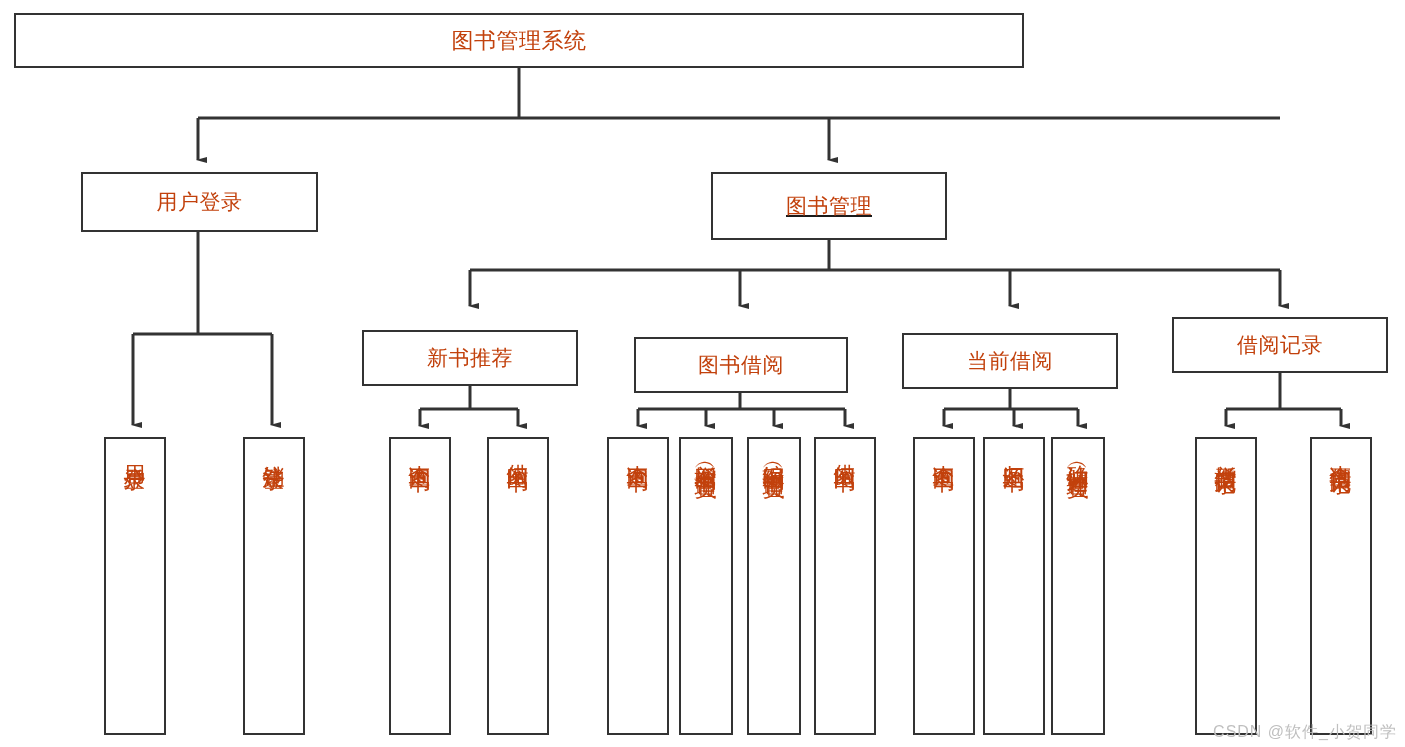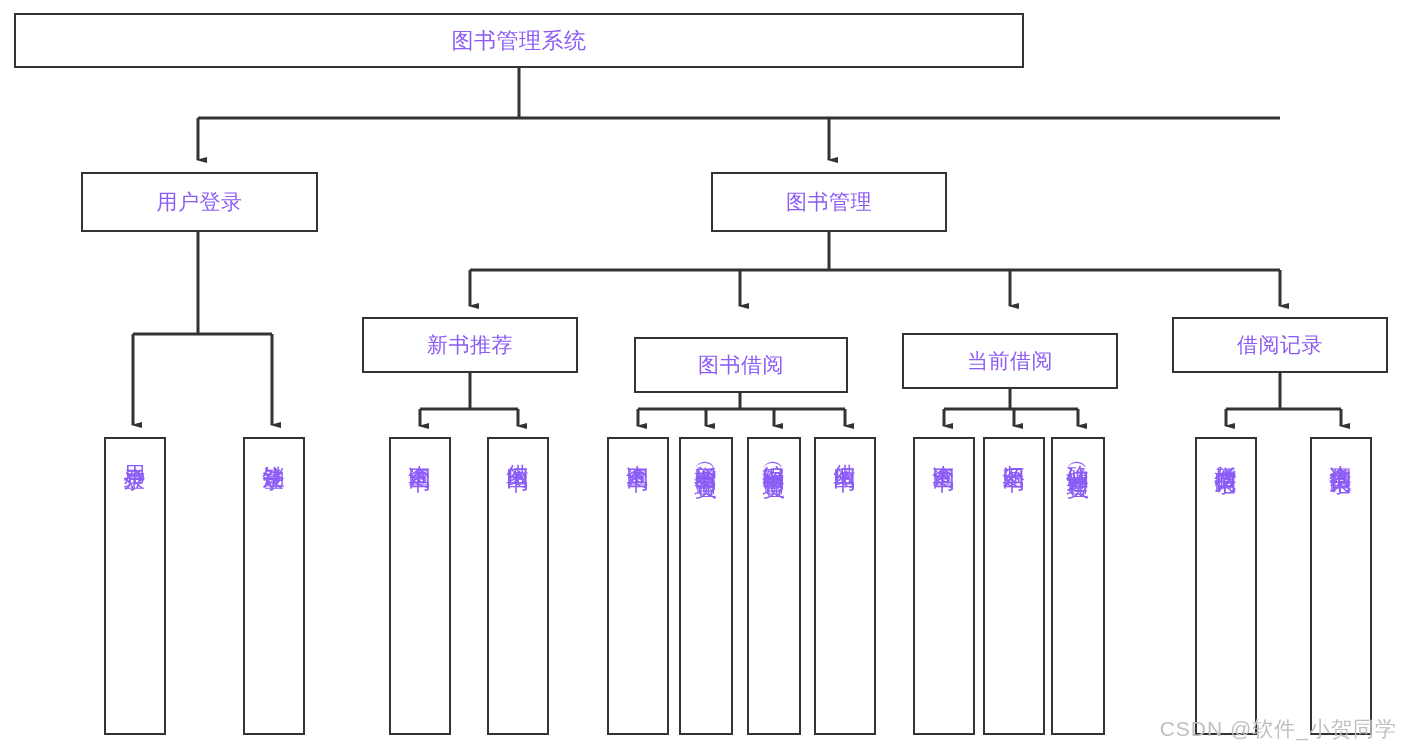--- a/index.html
+++ b/index.html
@@ -32,41 +32,41 @@
     display: flex;
     align-items: center;
     justify-content: center;
     color: #1a1a1a;
   }
   .node-label {
     font-size: 21px;
     line-height: 1.25;
     letter-spacing: 0.5px;
     white-space: nowrap;
-    color: #8b5cf6;
+    color: #c2410c;
   }
   .node.vert .node-label {
     writing-mode: vertical-rl;
     text-orientation: upright;
     font-size: 22px;
     letter-spacing: 2px;
     line-height: 1.05;
     white-space: nowrap;
   }
   .node.vert {
     align-items: flex-start;
     justify-content: center;
     padding-top: 8px;
   }
   .node.root .node-label { font-size: 22px; }
   .watermark {
     position: absolute;
     right: 8px;
     bottom: 4px;
-    font-size: 21px;
+    font-size: 16px;
     color: #bfbfbf;
     letter-spacing: 1px;
     white-space: nowrap;
     pointer-events: none;
   }
 </style>
 </head>
 <body>
 
 <div id="canvas">
@@ -121,25 +121,25 @@
     </g>
   </svg>
 
   <div class="node root" style="left:14px; top:13px; width:1010px; height:55px;">
     <span class="node-label">图书管理系统</span>
   </div>
 
   <div class="node" style="left:81px; top:172px; width:237px; height:60px;">
     <span class="node-label">用户登录</span>
   </div>
-  <div class="node" style="left:711px; top:172px; width:236px; height:60px;">
+  <div class="node" style="left:711px; top:172px; width:236px; height:68px;text-decoration:underline;">
     <span class="node-label">图书管理</span>
   </div>
 
-  <div class="node" style="left:362px; top:317px; width:216px; height:56px;">
+  <div class="node" style="left:362px; top:330px; width:216px; height:56px;">
     <span class="node-label">新书推荐</span>
   </div>
   <div class="node" style="left:634px; top:317px; width:214px; height:56px;margin-top:20px;">
     <span class="node-label">图书借阅</span>
   </div>
   <div class="node" style="left:902px; top:333px; width:216px; height:56px;">
     <span class="node-label">当前借阅</span>
   </div>
   <div class="node" style="left:1172px; top:317px; width:216px; height:56px;">
     <span class="node-label">借阅记录</span>

